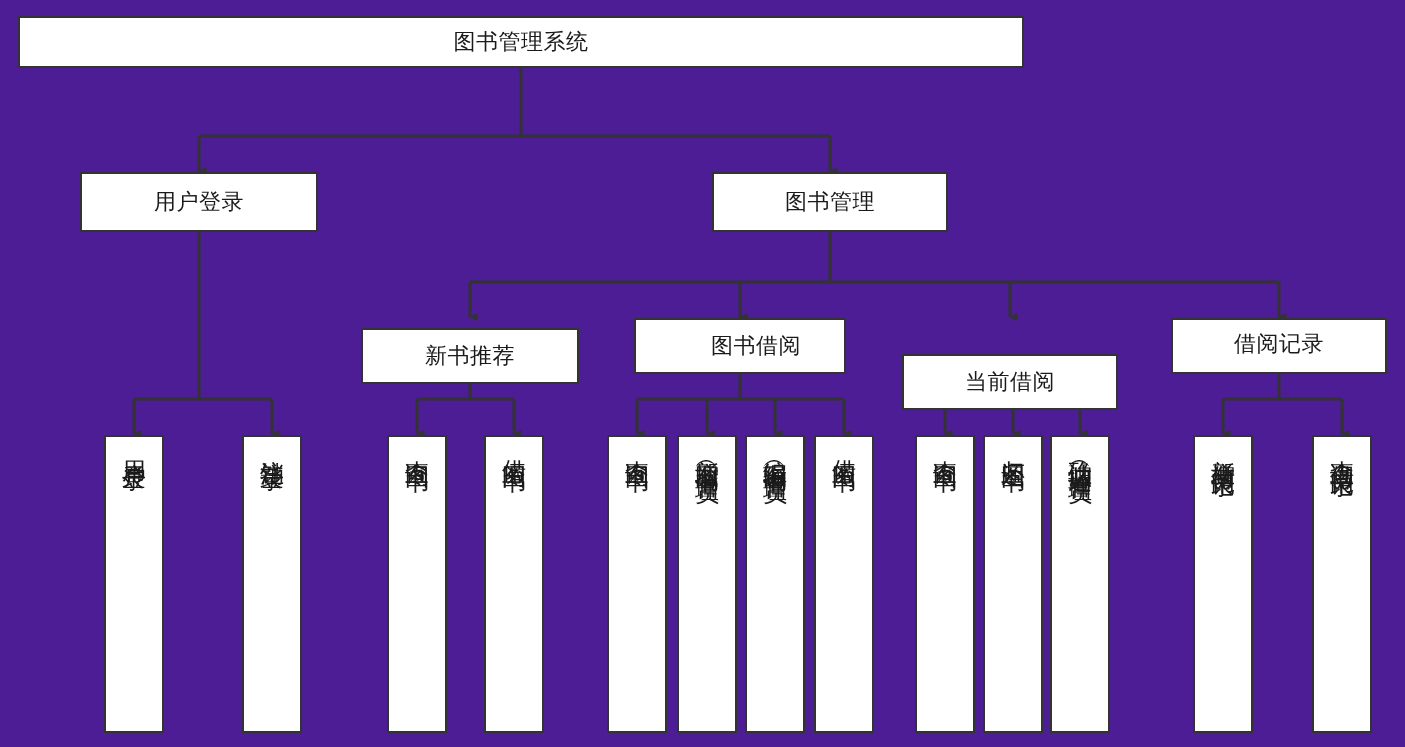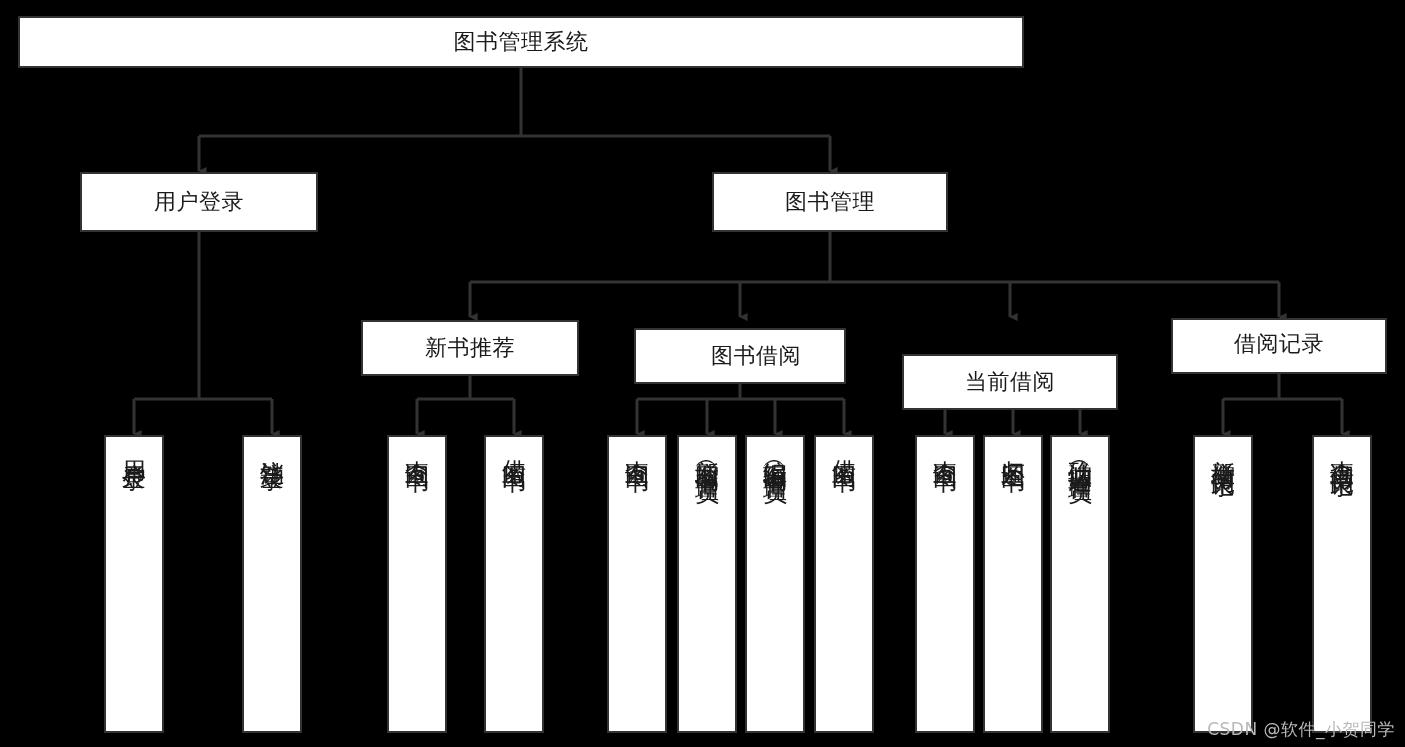--- a/index.html
+++ b/index.html
@@ -7,21 +7,21 @@
     padding: 0;
     background: #ffffff;
   }
   body {
     font-family: "DejaVu Sans", "Liberation Sans", sans-serif;
   }
   #diagram-root {
     position: relative;
     width: 1405px;
     height: 747px;
-    background: #000000;
+    background: #4c1d95;
     overflow: hidden;
   }
   #edges-layer {
     position: absolute;
     left: 0;
     top: 0;
     width: 1405px;
     height: 747px;
     pointer-events: none;
   }
@@ -123,24 +123,24 @@
   <div id="nodes-layer">
       <div class="node level-0" style="left: 18px; top: 16px; width: 1006px; height: 52px;">
         <span class="node-label">图书管理系统</span>
       </div>
       <div class="node level-1" style="left: 80px; top: 172px; width: 238px; height: 60px;">
         <span class="node-label">用户登录</span>
       </div>
       <div class="node level-1" style="left: 712px; top: 172px; width: 236px; height: 60px;">
         <span class="node-label">图书管理</span>
       </div>
-      <div class="node level-2" style="left: 361px; top: 320px; width: 218px; height: 56px;">
+      <div class="node level-2" style="left: 361px; top: 328px; width: 218px; height: 56px;">
         <span class="node-label">新书推荐</span>
       </div>
-      <div class="node level-2" style="left: 634px; top: 328px; width: 212px; height: 56px; padding-left: 32px;">
+      <div class="node level-2" style="left: 634px; top: 318px; width: 212px; height: 56px; padding-left: 32px;">
         <span class="node-label">图书借阅</span>
       </div>
       <div class="node level-2" style="left: 902px; top: 318px; width: 216px; height: 56px; margin-top: 36px;">
         <span class="node-label">当前借阅</span>
       </div>
       <div class="node level-2" style="left: 1171px; top: 318px; width: 216px; height: 56px; font-family: Liberation Mono, monospace;">
         <span class="node-label">借阅记录</span>
       </div>
       <div class="node level-3 vertical" style="left: 104px; top: 435px; width: 60px; height: 298px;">
         <span class="node-label">用户登录</span>
@@ -176,14 +176,13 @@
         <span class="node-label">确认归还（管理员）</span>
       </div>
       <div class="node level-3 vertical" style="left: 1193px; top: 435px; width: 60px; height: 298px;">
         <span class="node-label">新增借阅记录</span>
       </div>
       <div class="node level-3 vertical" style="left: 1312px; top: 435px; width: 60px; height: 298px;">
         <span class="node-label">查询借阅记录</span>
       </div>
     </div>
 
-  <div id="watermark">CSDN @软件_小贺同学</div>
 </div>
 
 </body></html>

